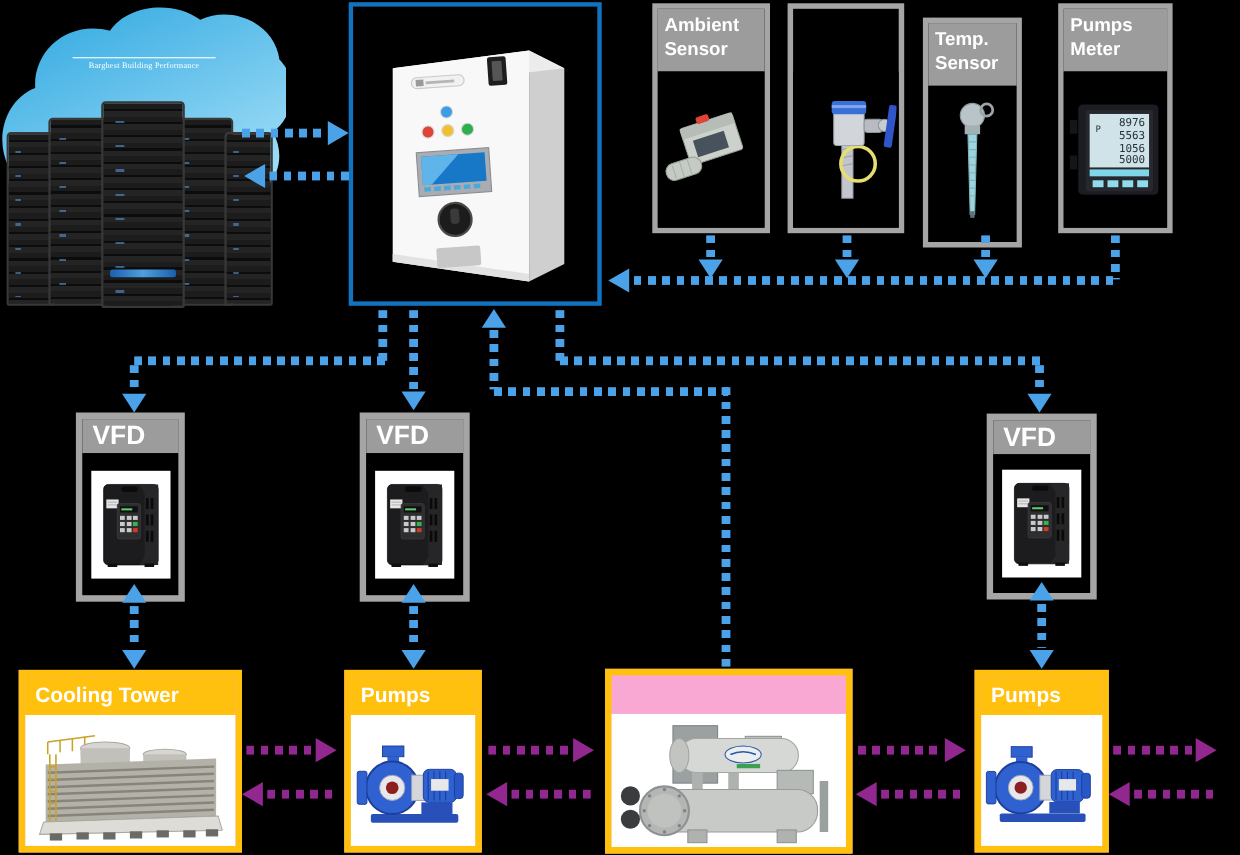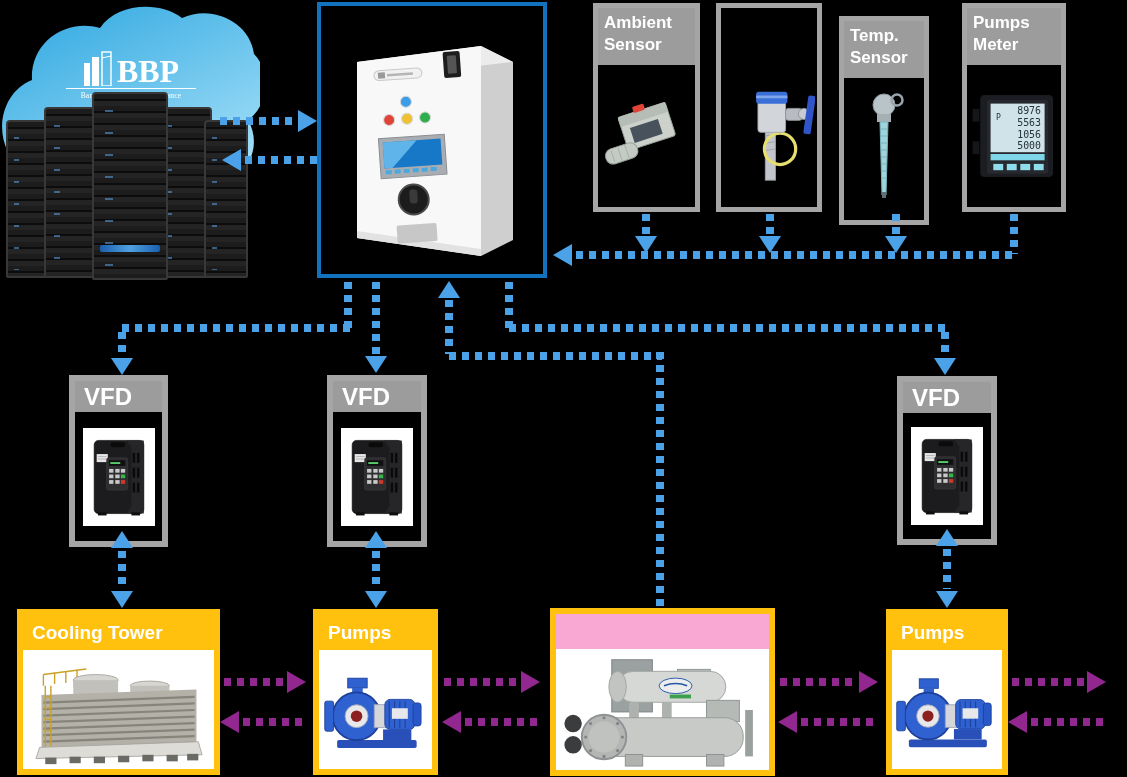--- a/index.html
+++ b/index.html
@@ -70,29 +70,20 @@
         <stop offset="0" stop-color="#2ca6e0"></stop>
           <stop offset="1" stop-color="#a5e0f8"></stop>
       </linearGradient>
     </defs>
     <path fill="url(#cg)" d="M60,206 C25,208 4,182 8,150 C-6,122 6,88 32,78
       C30,42 64,16 100,26 C116,2 158,-2 182,16 C212,2 250,20 254,52
       C272,70 268,104 248,118 C262,142 250,172 224,180 C220,200 198,212 178,204 Z"></path>
   </svg>
 
   <div class="bbp-logo">
-    <div class="bbp-row">
-      <svg width="30" height="36" viewBox="0 0 30 36">
-        <rect x="1" y="13" width="6" height="23" fill="#fff"></rect>
-        <rect x="9" y="7" width="7" height="29" fill="#fff"></rect>
-        <rect x="19" y="2" width="9" height="34" fill="none" stroke="#fff" stroke-width="1.4"></rect>
-        <line x1="19" y1="8" x2="28" y2="6" stroke="#fff" stroke-width="1"></line>
-      </svg>
-      <span class="bbp-text">BBP</span>
-    </div>
     <div class="bbp-sub">Barghest Building Performance</div>
   </div>
 
   <div class="abs" style="left:4px;top:92px;width:248px;height:192px">
     <div class="srv" style="left:2px;top:28px;width:44px;height:158px"></div>
     <div class="srv" style="left:40px;top:15px;width:56px;height:171px"></div>
     <div class="srv" style="left:152px;top:15px;width:56px;height:171px"></div>
     <div class="srv" style="left:200px;top:28px;width:44px;height:158px"></div>
     <div class="srv" style="left:88px;top:0;width:76px;height:188px;z-index:2">
       <div class="srv-blue"></div>

